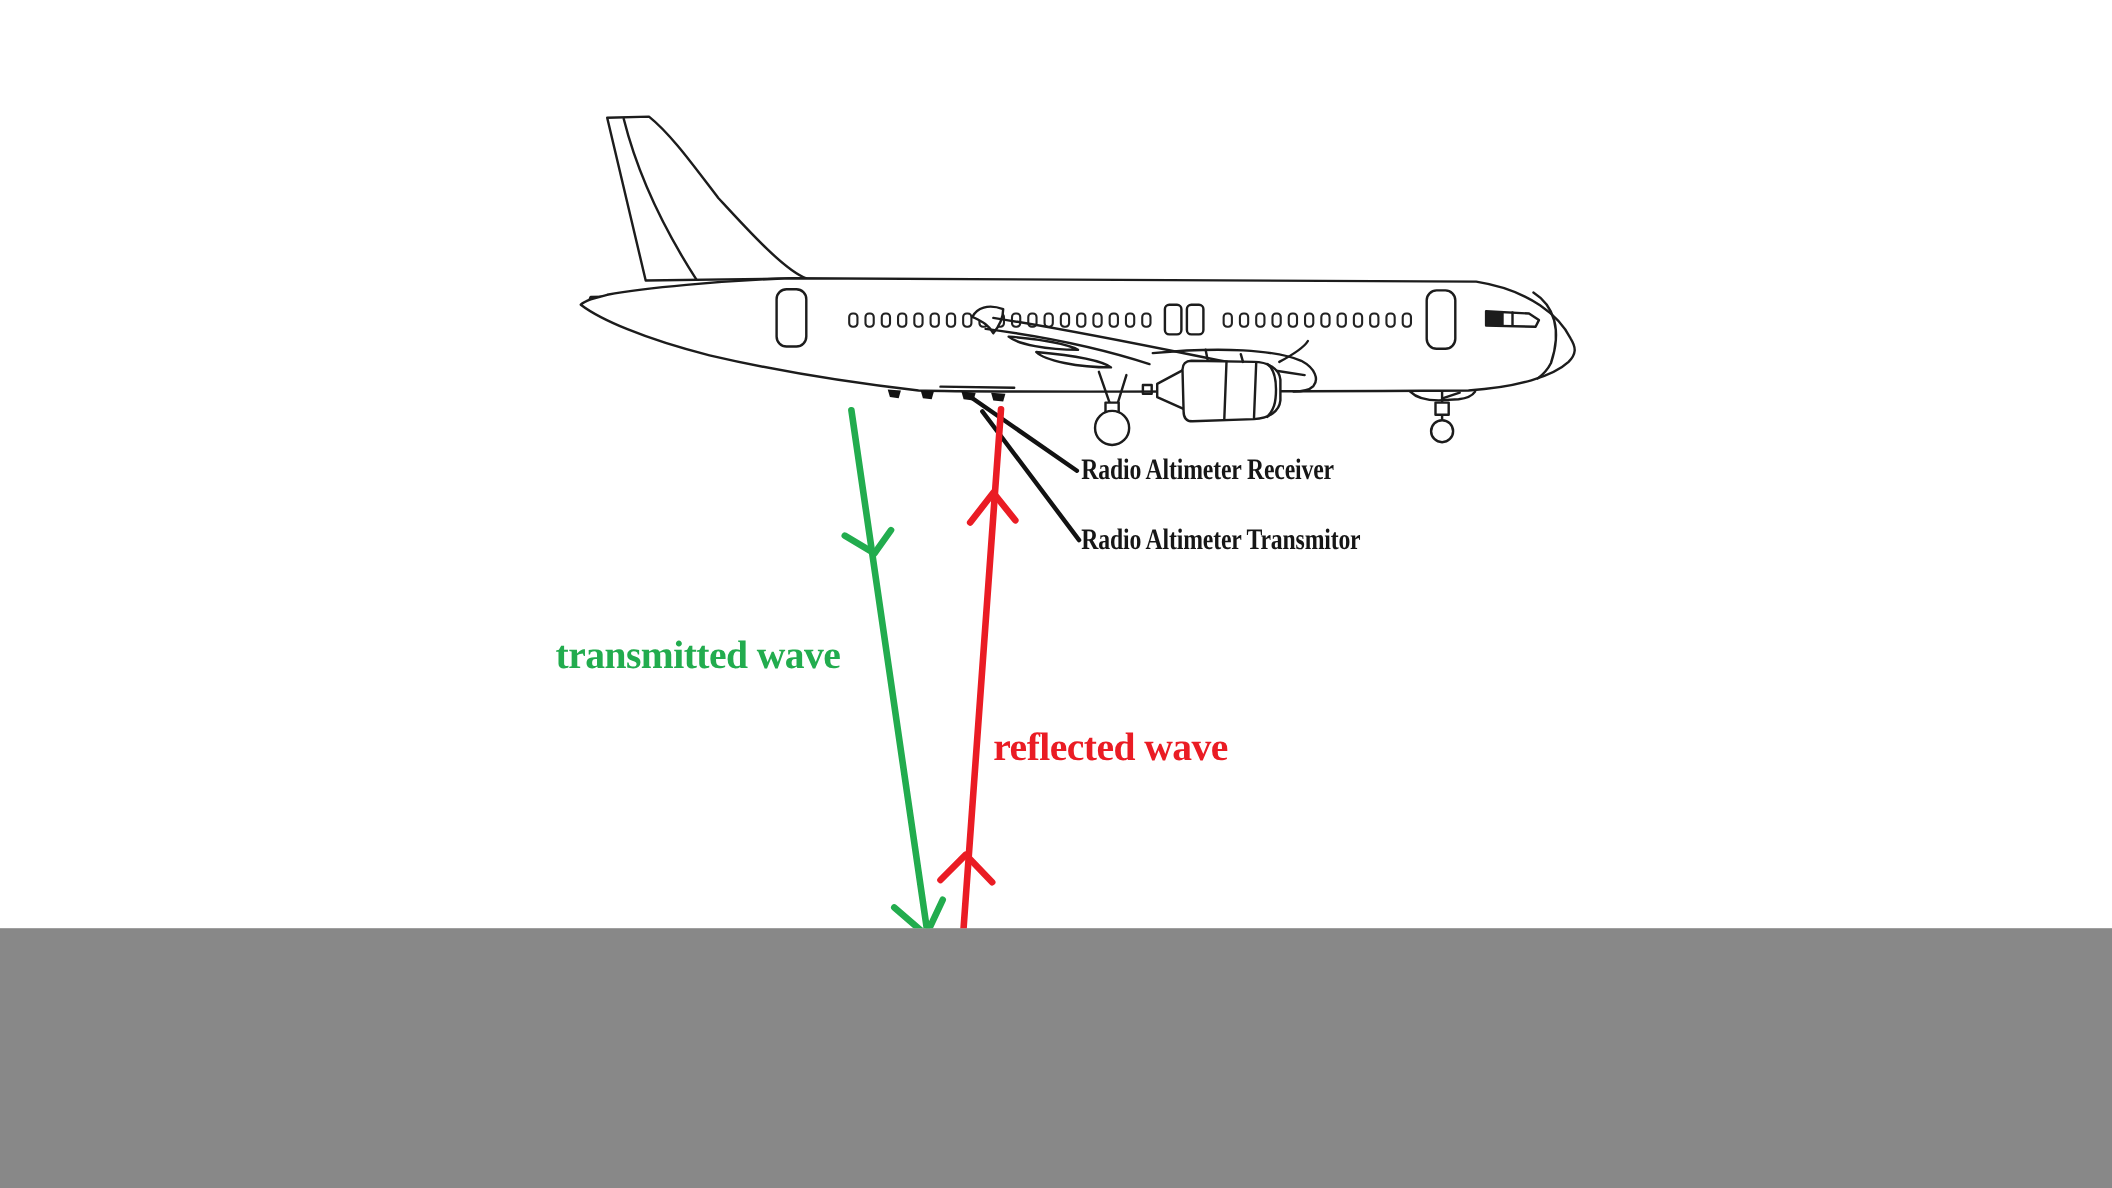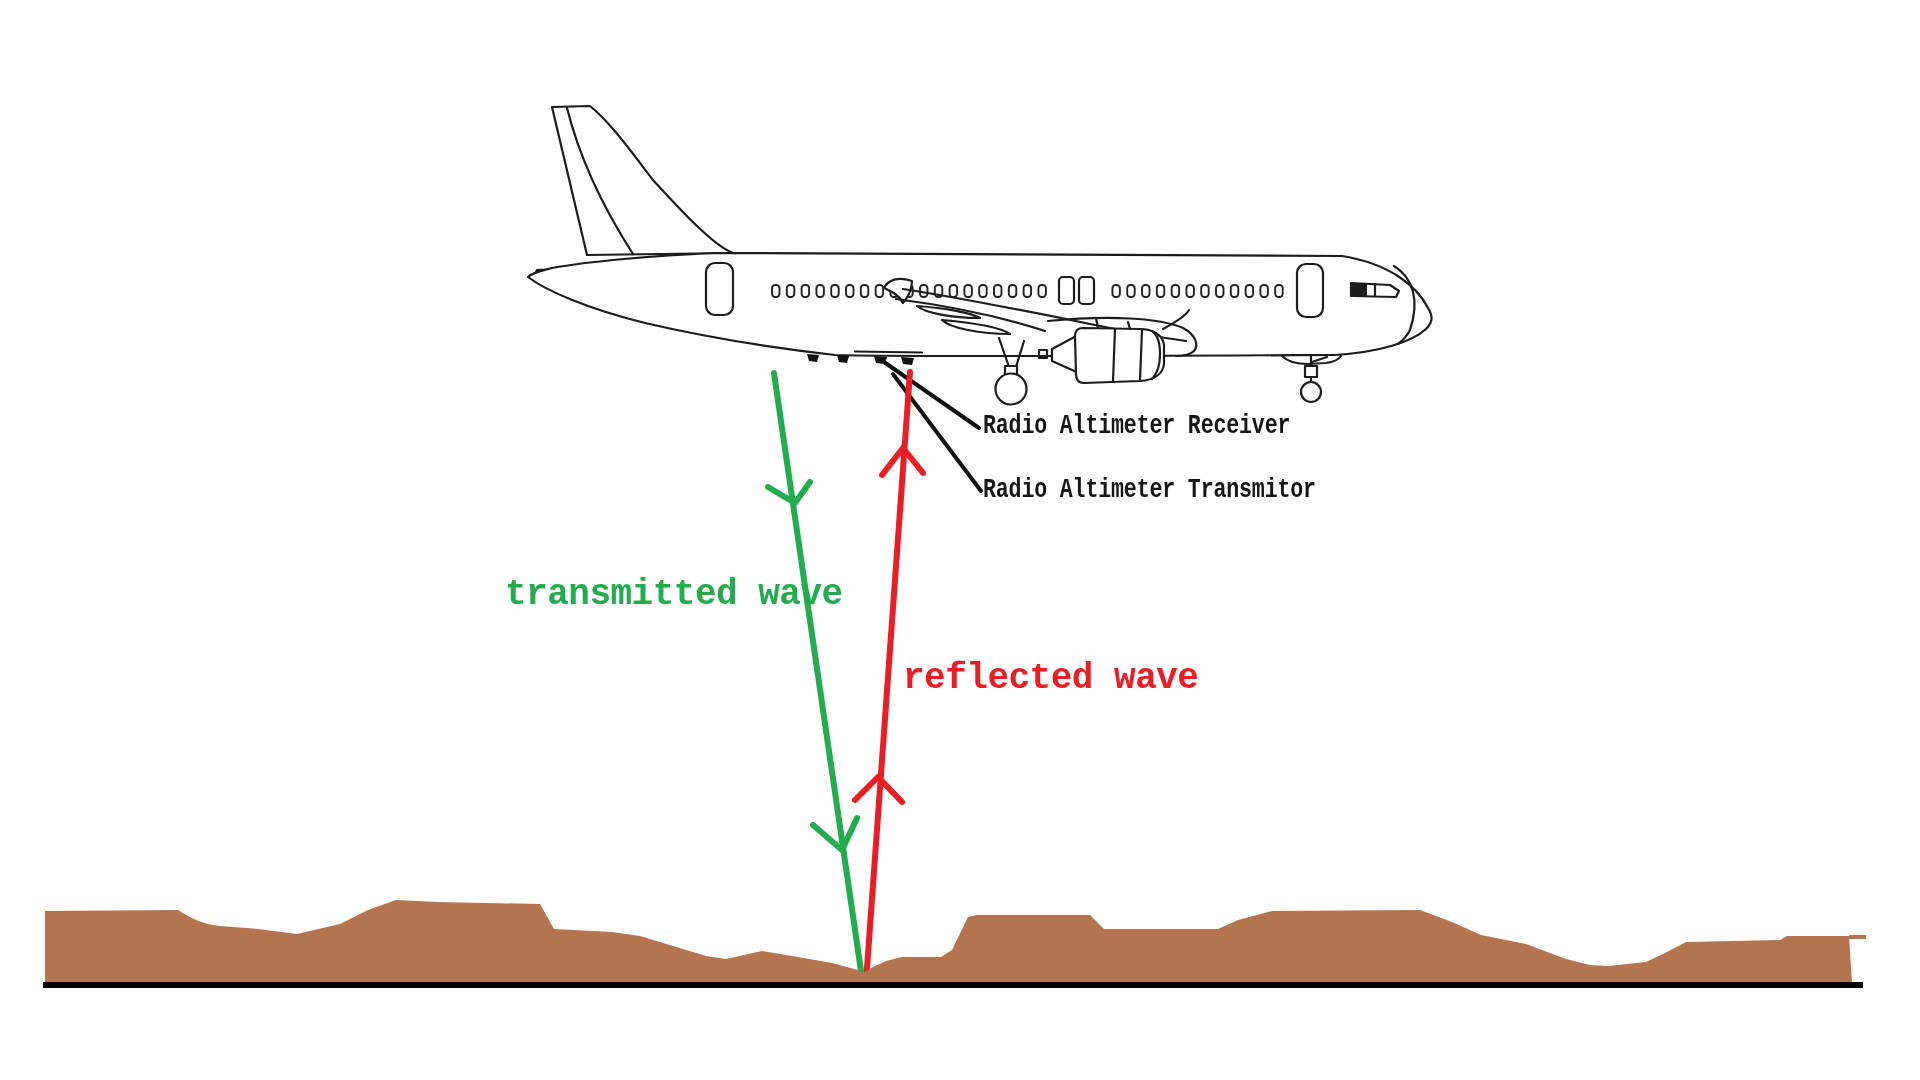--- a/index.html
+++ b/index.html
@@ -4,23 +4,23 @@
 <style>
   :root{
     --c-wave_green:#22AC4E;
     --c-wave_red:#EA1C24;
     --c-terrain_brown:#B3744F;
     --c-ink:#1c1c1c;
     --c-background:#ffffff;
   }
   html,body{margin:0;padding:0;background:#888;}
   .canvas{
-    position:relative;width:1920px;height:1080px;margin:0 auto;
+    position:relative;width:1920px;height:844px;margin:0 auto;
     background:var(--c-background);overflow:hidden;
-    font-family:Liberation Mono, monospace;
+    font-family:Liberation Serif, serif;
   }
   .canvas svg{position:absolute;left:0;top:0;}
   .plane-stroke{stroke:var(--c-ink);fill:none;stroke-width:2.2;stroke-linecap:round;stroke-linejoin:round;}
   .plane-fill{stroke:var(--c-ink);fill:#ffffff;stroke-width:2.2;stroke-linejoin:round;}
   .leader{stroke:#121212;stroke-width:4;stroke-linecap:round;fill:none;}
   .wave-green{stroke:var(--c-wave_green);stroke-width:6;stroke-linecap:round;stroke-linejoin:round;fill:none;}
   .wave-red{stroke:var(--c-wave_red);stroke-width:6;stroke-linecap:round;stroke-linejoin:round;fill:none;}
   .terrain{fill:var(--c-terrain_brown);stroke:none;}
   .label{position:absolute;white-space:nowrap;line-height:1;color:#161616;}
   .label.callout{

